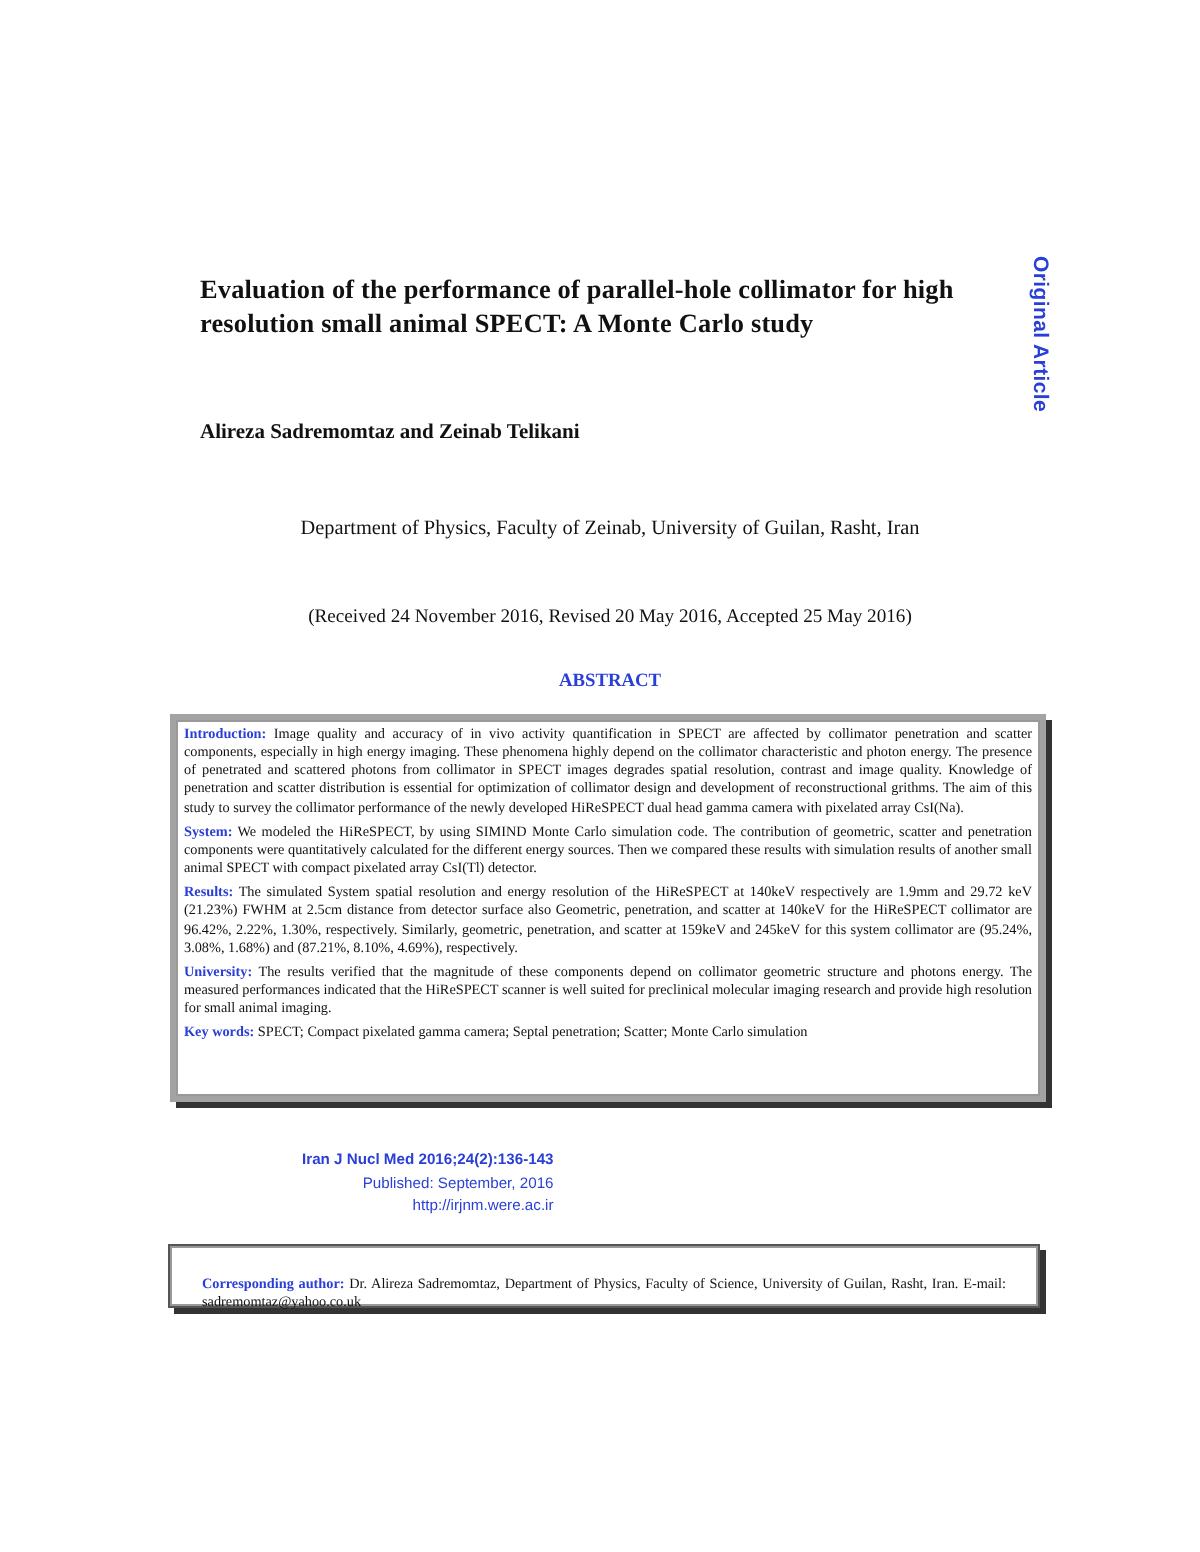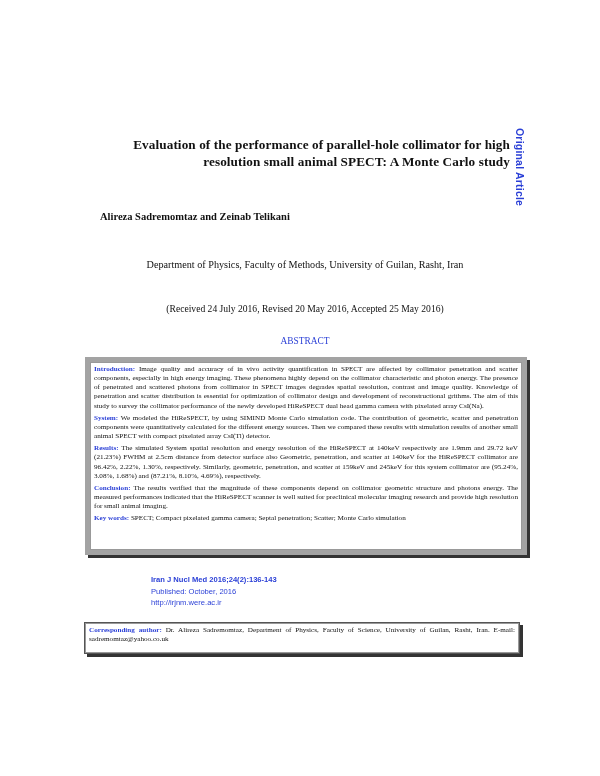--- a/index.html
+++ b/index.html
@@ -2,94 +2,94 @@
 <html><head>
   <meta charset="utf-8">
   <style>
     html, body { margin: 0; padding: 0; }
     body {
       width: 600px; height: 776px; background: #ffffff; position: relative; overflow: hidden;
       font-family: "Liberation Serif", "DejaVu Serif", serif; color: #111;
     }
     .abs { position: absolute; }
     .title {
-      left: 100px; top: 136px; width: 410px; text-align: right;
+      left: 100px; top: 136px; width: 410px; text-align: left;
       font-weight: bold; font-size: 13.2px; line-height: 17px; letter-spacing: 0.1px;
     }
     .side-label {
       left: 508px; top: 128px; width: 18px; height: 95px;
       writing-mode: vertical-rl; font-family: "Liberation Sans", "DejaVu Sans", sans-serif;
       font-weight: bold; font-size: 10.5px; color: #2a3fd6; letter-spacing: 0.2px;
     }
     .authors {
       left: 100px; top: 211px; width: 410px; text-align: left;
       font-weight: bold; font-size: 10.5px;
     }
     .affil {
       left: 100px; top: 259px; width: 410px; text-align: center; font-size: 10.2px;
     }
     .dates {
       left: 100px; top: 303px; width: 410px; text-align: center; font-size: 9.6px;
     }
     .abstract-heading {
       left: 100px; top: 336px; width: 410px; text-align: center;
-      font-weight: normal; font-size: 9.4px; color: #2a3fd6;
+      font-weight: bold; font-size: 9.4px; color: #2a3fd6;
     }
     .abs-box {
       left: 85px; top: 357px; width: 424px; height: 185px;
-      border: 5px solid #a3a3a3; box-shadow: 3px 3px 0 #333, inset 0 0 0 1px #999;
+      border: 3px solid #a3a3a3; box-shadow: 3px 3px 0 #333, inset 0 0 0 1px #999;
       padding: 3px 4px 0 4px; box-sizing: content-box;
     }
     .abs-box p {
       margin: 0 0 3px 0; font-size: 7.15px; line-height: 9.15px; text-align: justify;
     }
     .lbl { color: #2a3fd6; font-weight: bold; }
     .cite {
       left: 151px; top: 574px; font-family: "Liberation Sans", "DejaVu Sans", sans-serif;
-      font-size: 7.6px; color: #2a3fd6; line-height: 11.5px;
+      font-size: 7.6px; color: #2a3fd6; line-height: 11.5px; text-align: right;
     }
     .cite .j { font-weight: bold; }
     .corr-box {
       left: 84px; top: 622px; width: 426px; height: 27px;
       border: 1px solid #555; box-shadow: 3px 3px 0 #333, inset 0 0 0 1px #999;
       padding: 3px 4px 0 4px;
     }
-    .corr-box p { margin: 0; font-size: 7.15px; line-height: 9.3px; text-align: justify; }
+    .corr-box p { margin: 12px; font-size: 7.15px; line-height: 9.3px; text-align: justify; }
   </style>
 </head>
 <body>
 
 <div class="abs title">Evaluation of the performance of parallel-hole collimator for high resolution small animal SPECT: A Monte Carlo study</div>
 <div class="abs side-label">Original Article</div>
 <div class="abs authors">Alireza Sadremomtaz and Zeinab Telikani</div>
-<div class="abs affil">Department of Physics, Faculty of Methods, University of Guilan, Rasht, Iran</div>
-<div class="abs dates">(Received 24 July 2016, Revised 20 May 2016, Accepted 25 May 2016)</div>
+<div class="abs affil">Department of Physics, Faculty of Zeinab, University of Guilan, Rasht, Iran</div>
+<div class="abs dates">(Received 24 November 2016, Revised 20 May 2016, Accepted 25 May 2016)</div>
 <div class="abs abstract-heading">ABSTRACT</div>
 
 <div class="abs abs-box">
   <p>
     <span class="lbl">Introduction:</span><span> Image quality and accuracy of in vivo activity quantification in SPECT are affected by collimator penetration and scatter components, especially in high energy imaging. These phenomena highly depend on the collimator characteristic and photon energy. The presence of penetrated and scattered photons from collimator in SPECT images degrades spatial resolution, contrast and image quality. Knowledge of penetration and scatter distribution is essential for optimization of collimator design and development of reconstructional grithms. The aim of this study to survey the collimator performance of the newly developed HiReSPECT dual head gamma camera with pixelated array CsI(Na).</span>
   </p>
   <p>
     <span class="lbl">System:</span><span> We modeled the HiReSPECT, by using SIMIND Monte Carlo simulation code. The contribution of geometric, scatter and penetration components were quantitatively calculated for the different energy sources. Then we compared these results with simulation results of another small animal SPECT with compact pixelated array CsI(Tl) detector.</span>
   </p>
   <p>
     <span class="lbl">Results:</span><span> The simulated System spatial resolution and energy resolution of the HiReSPECT at 140keV respectively are 1.9mm and 29.72 keV (21.23%) FWHM at 2.5cm distance from detector surface also Geometric, penetration, and scatter at 140keV for the HiReSPECT collimator are 96.42%, 2.22%, 1.30%, respectively. Similarly, geometric, penetration, and scatter at 159keV and 245keV for this system collimator are (95.24%, 3.08%, 1.68%) and (87.21%, 8.10%, 4.69%), respectively.</span>
   </p>
   <p>
-    <span class="lbl">Conclusion:</span><span> The results verified that the magnitude of these components depend on collimator geometric structure and photons energy. The measured performances indicated that the HiReSPECT scanner is well suited for preclinical molecular imaging research and provide high resolution for small animal imaging.</span>
+    <span class="lbl">University:</span><span> The results verified that the magnitude of these components depend on collimator geometric structure and photons energy. The measured performances indicated that the HiReSPECT scanner is well suited for preclinical molecular imaging research and provide high resolution for small animal imaging.</span>
   </p>
   <p>
     <span class="lbl">Key words:</span><span> SPECT; Compact pixelated gamma camera; Septal penetration; Scatter; Monte Carlo simulation</span>
   </p>
 </div>
 
 <div class="abs cite">
   <div class="j">Iran J Nucl Med 2016;24(2):136-143</div>
-  <div>Published: October, 2016</div>
+  <div>Published: September, 2016</div>
   <div>http://irjnm.were.ac.ir</div>
 </div>
 
 <div class="abs corr-box">
   <p>
     <span class="lbl">Corresponding author:</span><span> Dr. Alireza Sadremomtaz, Department of Physics, Faculty of Science, University of Guilan, Rasht, Iran. E-mail: sadremomtaz@yahoo.co.uk</span>
   </p>
 </div>
 
 </body></html>

